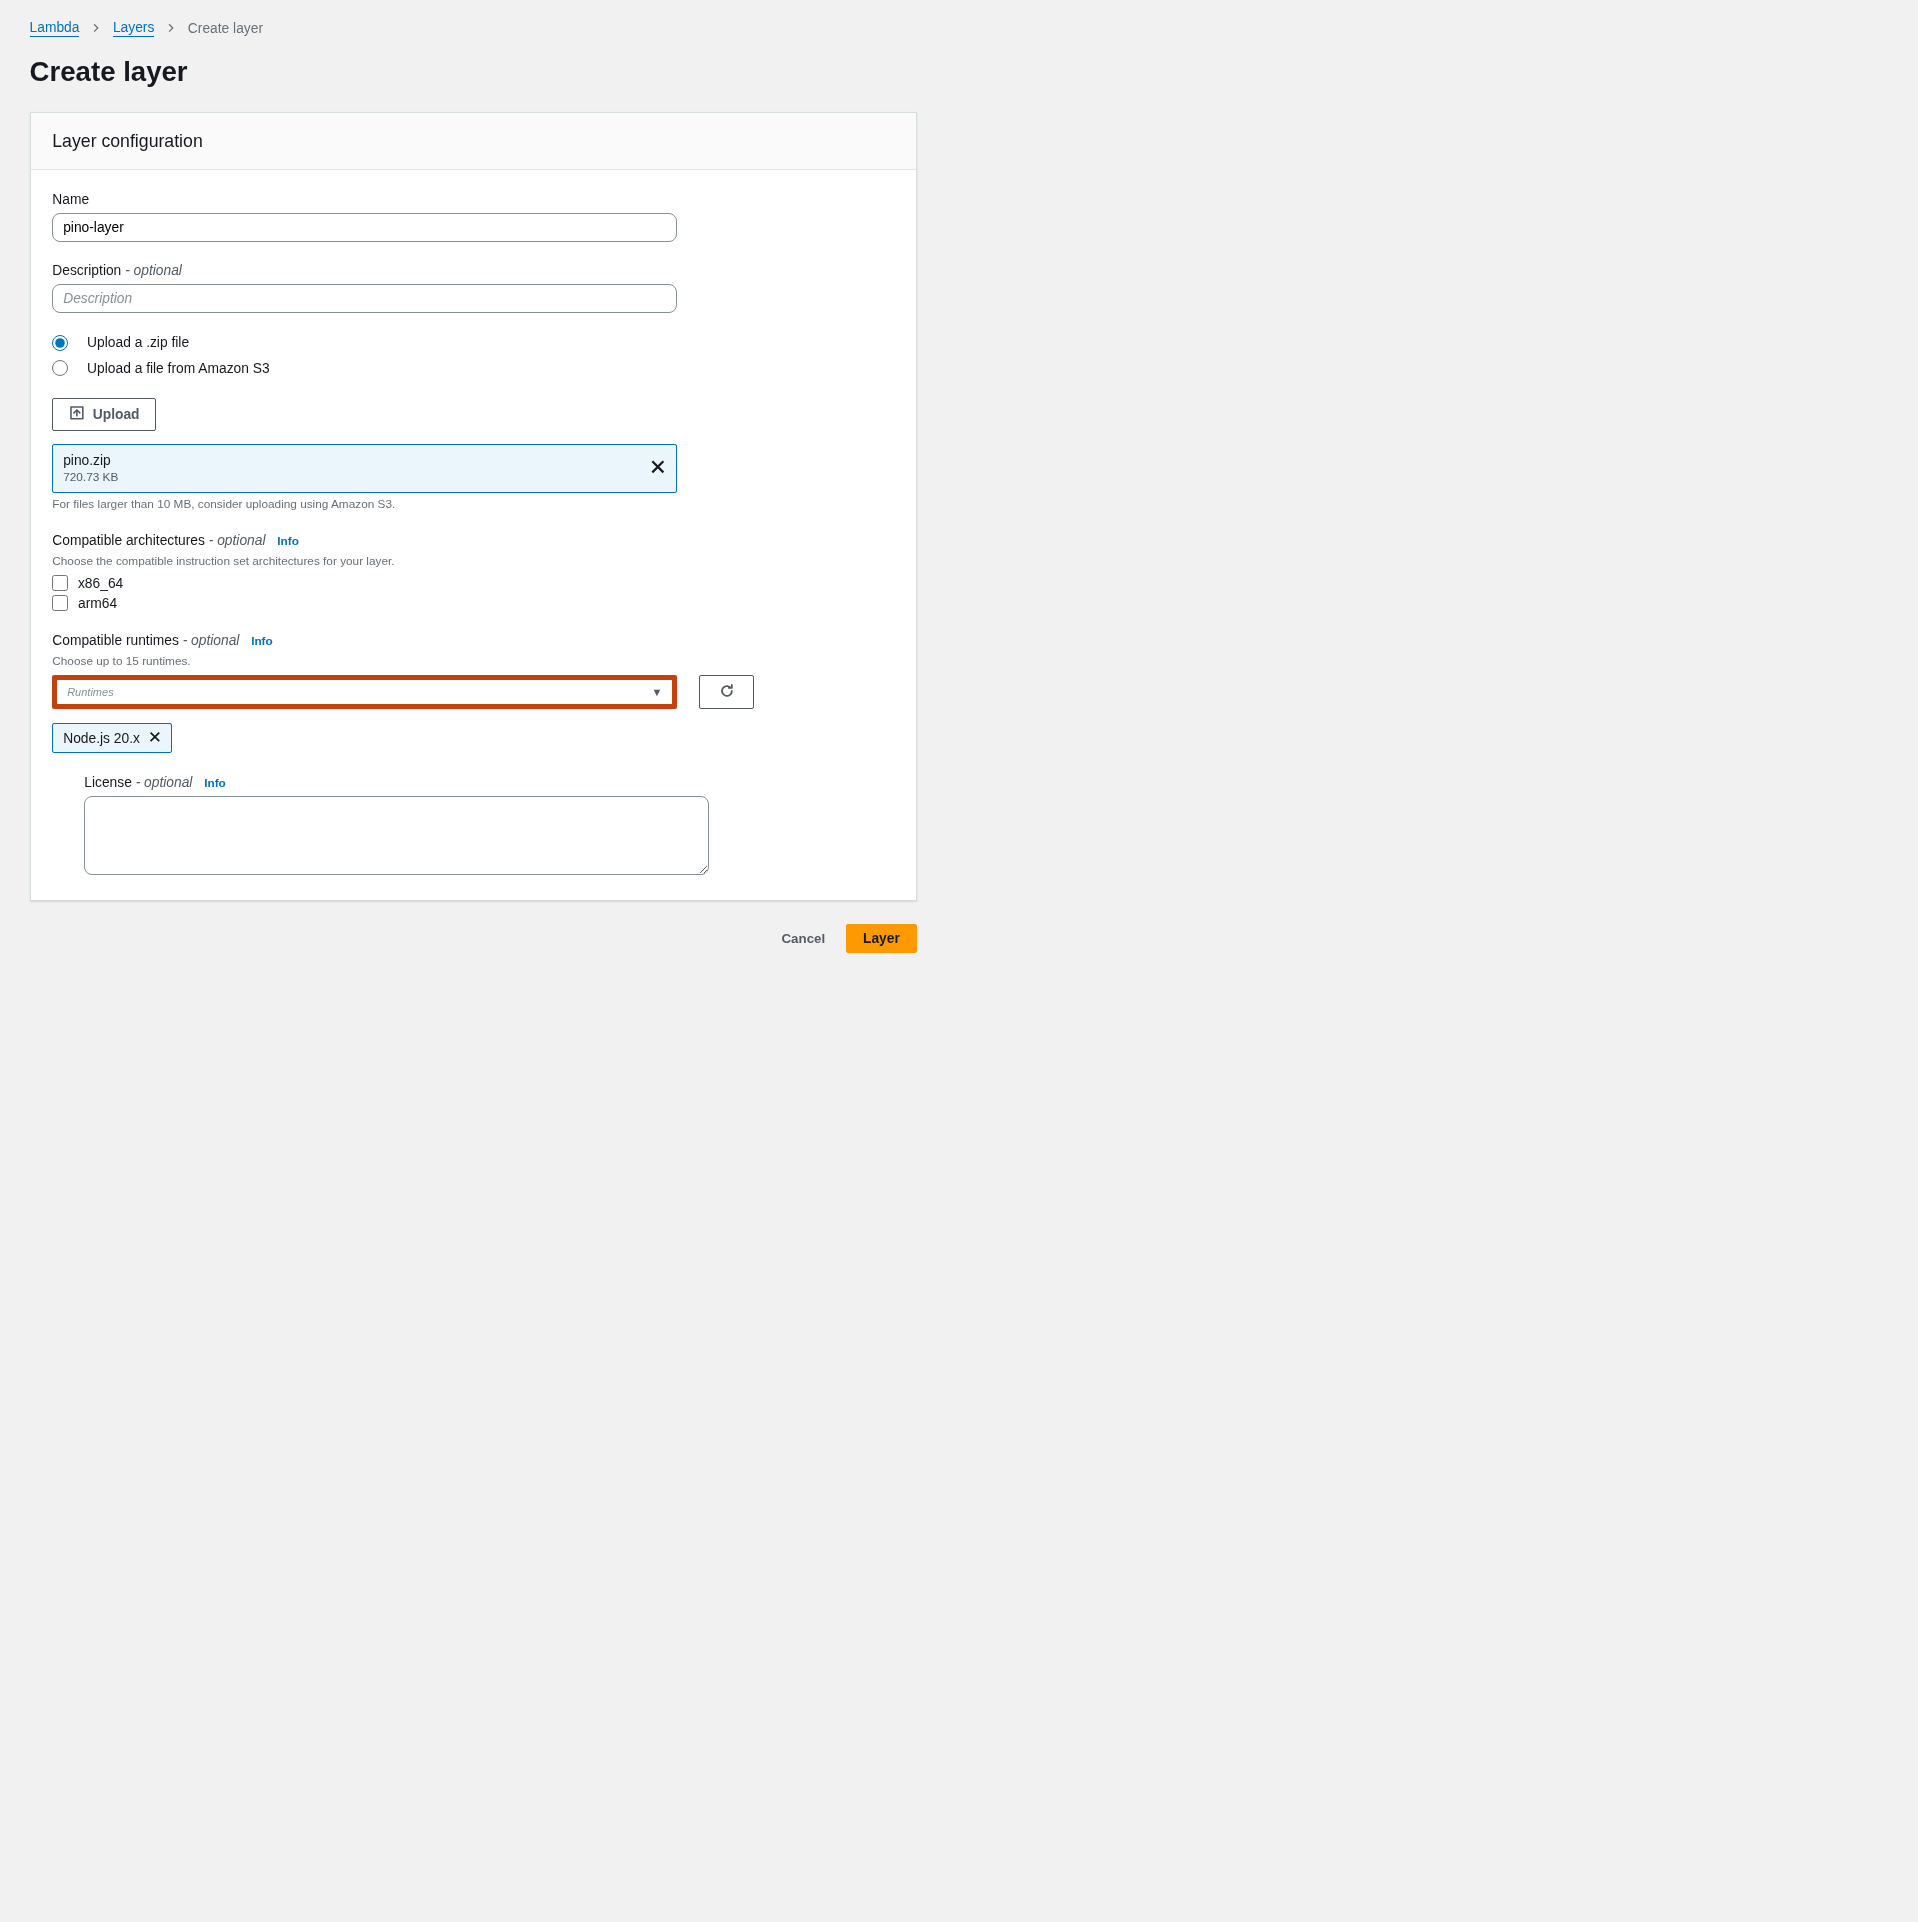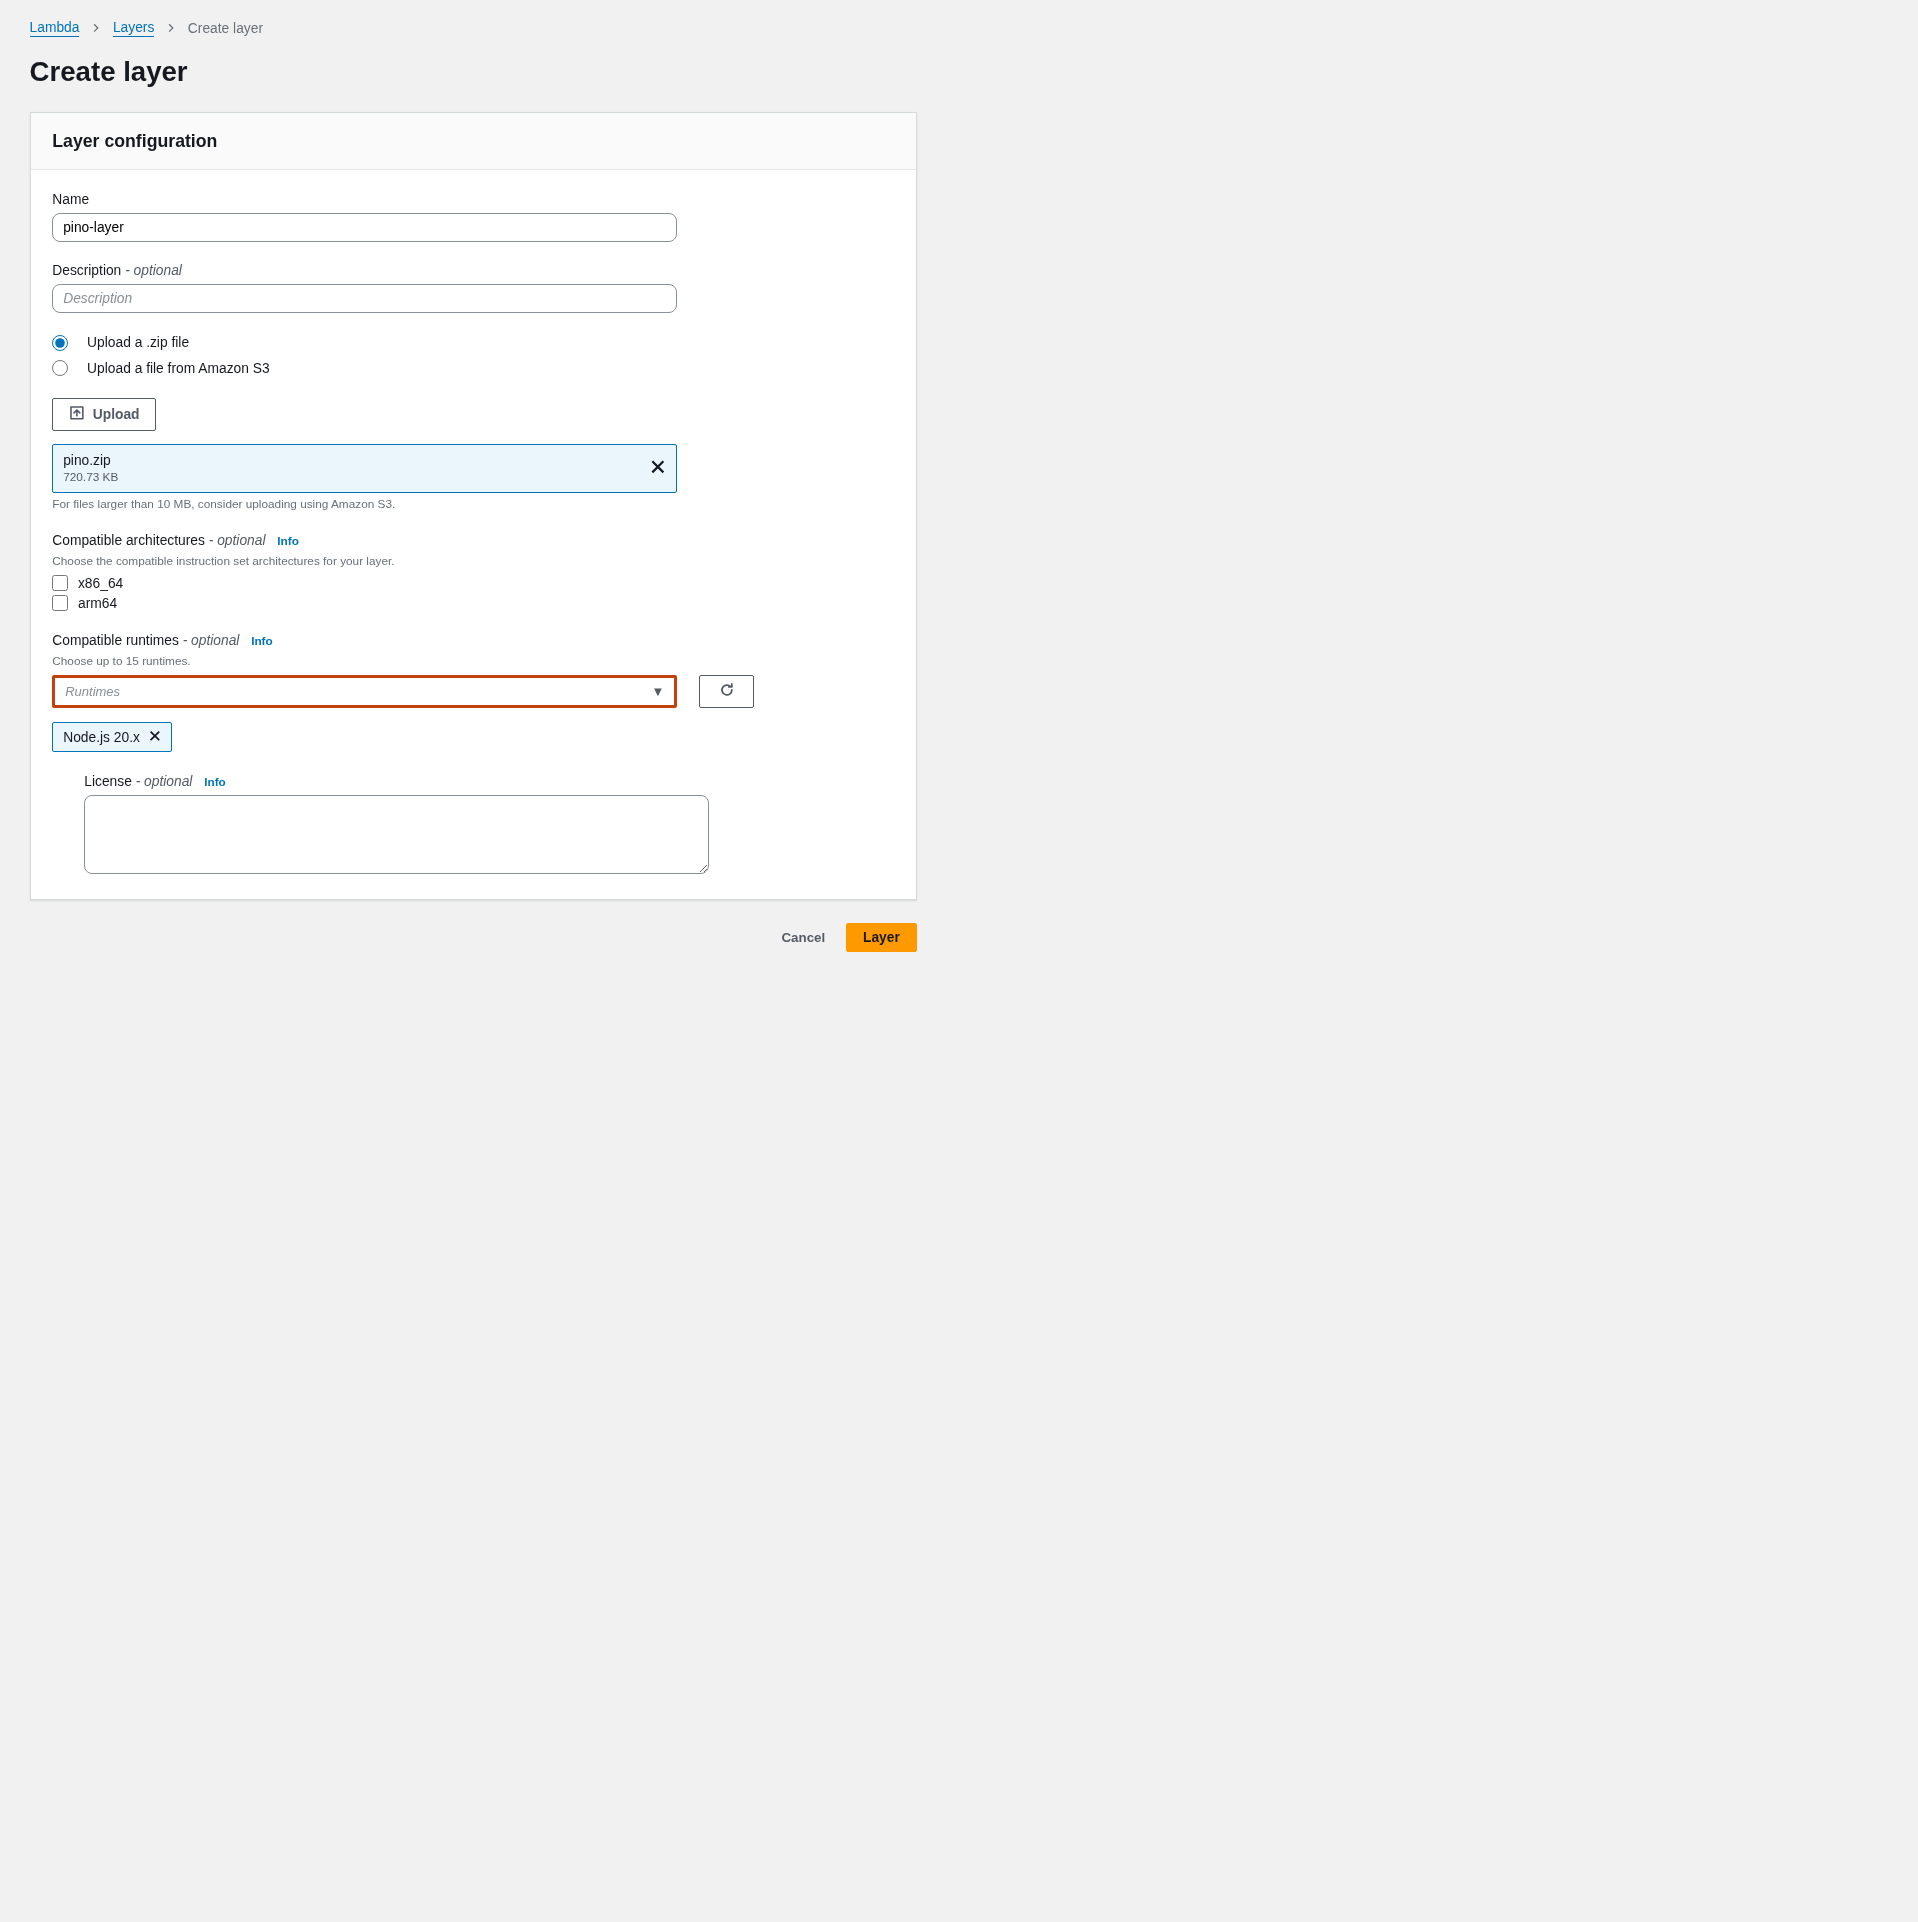--- a/index.html
+++ b/index.html
@@ -43,21 +43,21 @@
     box-shadow: 0 1px 1px rgba(0,0,0,.05), 0 1px 3px rgba(0,0,0,.05);
     max-width: 887px;
   }
   .panel-header {
     padding: 17.7px 21.7px;
     border-bottom: 1px solid #e4e7e7;
     background: #fafafa;
   }
   .panel-header h2 {
     font-size: 17.7px;
-    font-weight: 700;
+    font-weight: 400;
   }
   .panel-body {
     padding: 21.7px;
   }
   .form-group {
     margin-bottom: 21.7px;
   }
   .form-label {
     display: block;
     font-size: 13.8px;
@@ -164,27 +164,27 @@
   }
   .select-row {
     display: flex;
     gap: 21.7px;
     align-items: stretch;
     margin-top: 7.9px;
   }
   .select-box {
     flex: 0 0 625px;
     max-width: 625px;
-    border: 3px solid #c2410c;
+    border: 5px solid #c2410c;
     border-radius: 2px;
     padding: 5.9px 9.9px;
     display: flex;
     justify-content: space-between;
     align-items: center;
-    font-size: 13px;
+    font-size: 11px;
     color: #879196;
     font-style: italic;
     background: #fff;
     cursor: pointer;
   }
   .select-box .caret { color: #545b64; font-style: normal; }
   .refresh-btn {
     border: 1px solid #545b64;
     background: #fff;
     width: 55px;

